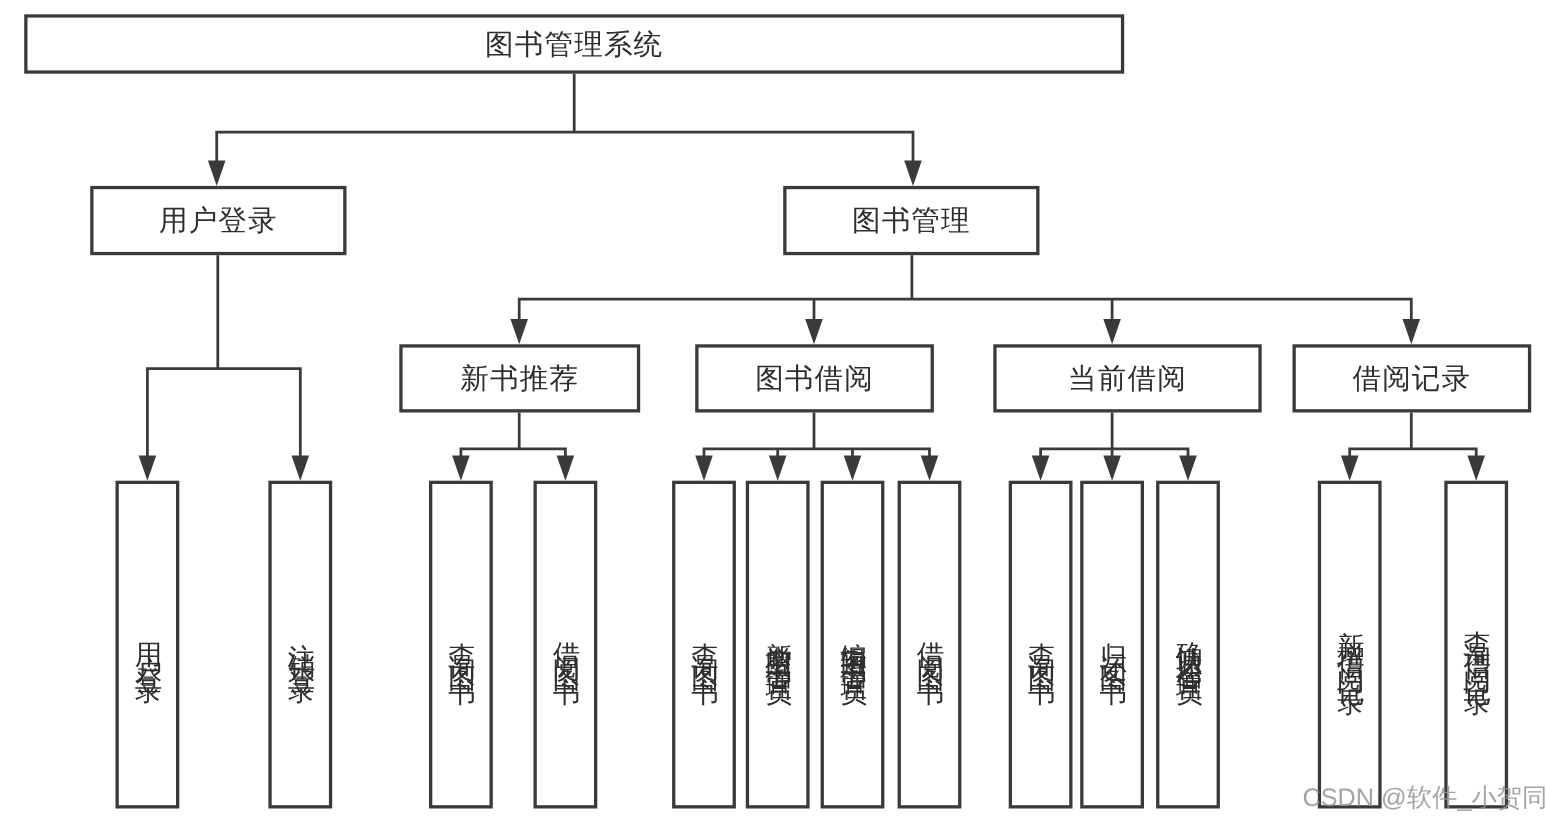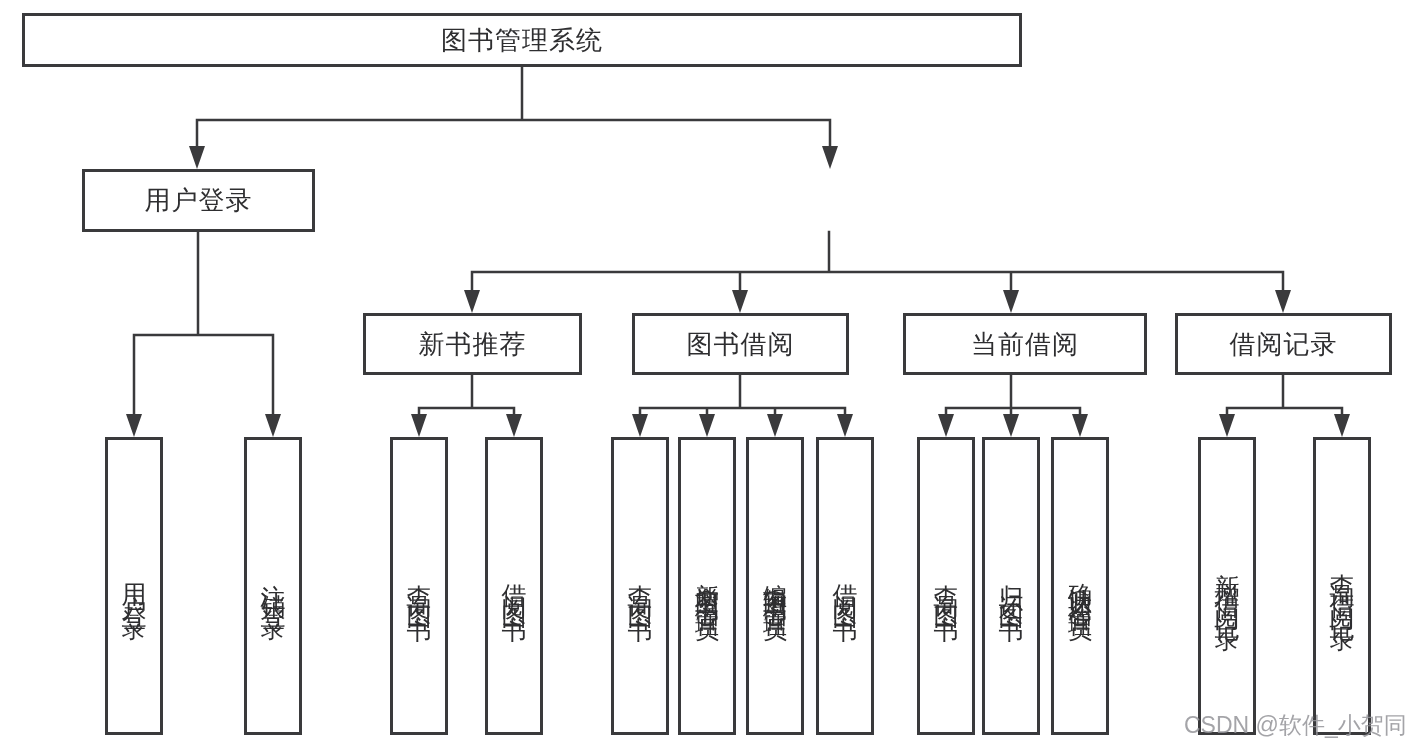--- a/index.html
+++ b/index.html
@@ -108,20 +108,23 @@
     </g>
   </svg>
 
   <div class="box root" style="left:22px; top:13px; width:1000px; height:54px;">
     <span class="h-label">图书管理系统</span>
   </div>
 
   <div class="box" style="left:82px; top:169px; width:233px; height:63px;">
     <span class="h-label">用户登录</span>
   </div>
+  <div class="box" style="left:712px; top:169px; width:233px; height:63px;">
+    <span class="h-label">图书管理</span>
+  </div>
 
   <div class="box" style="left:363px; top:313px; width:219px; height:62px;">
     <span class="h-label">新书推荐</span>
   </div>
   <div class="box" style="left:632px; top:313px; width:217px; height:62px;">
     <span class="h-label">图书借阅</span>
   </div>
   <div class="box" style="left:903px; top:313px; width:244px; height:62px;">
     <span class="h-label">当前借阅</span>
   </div>

